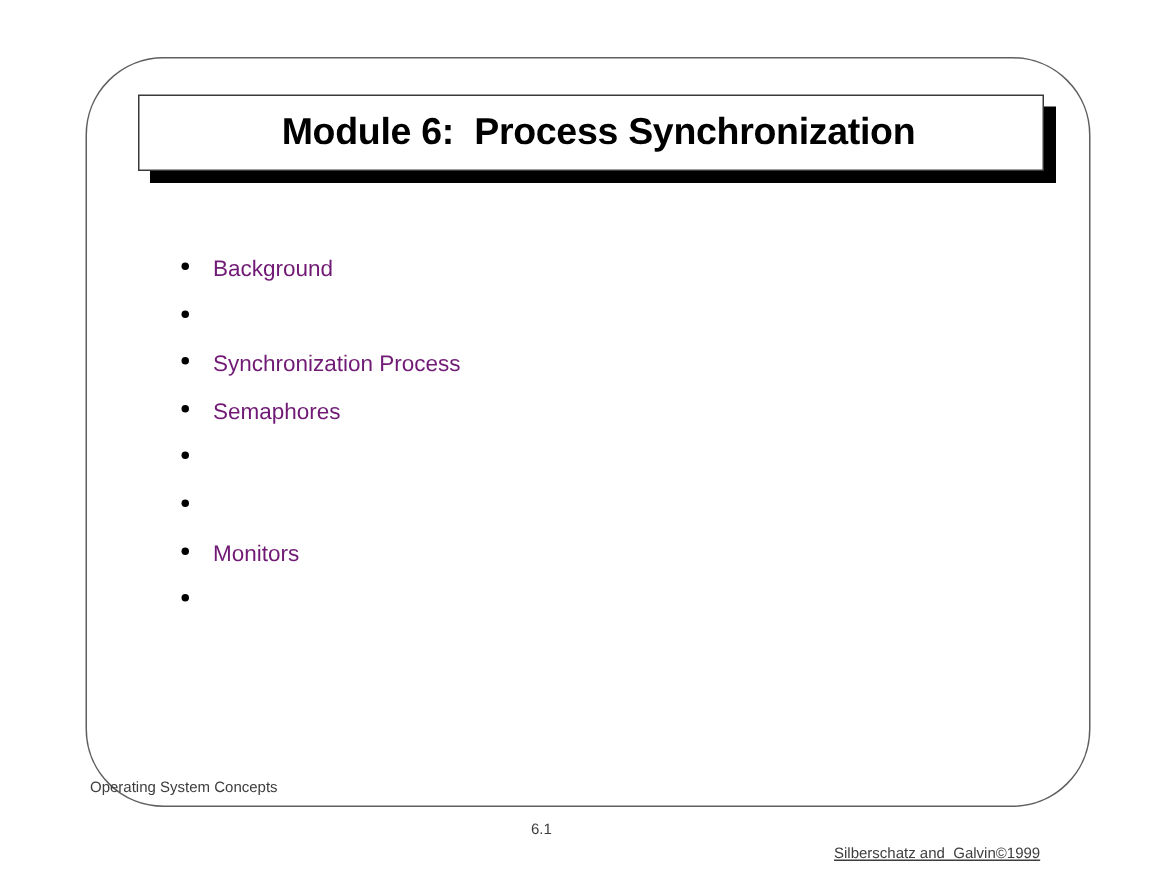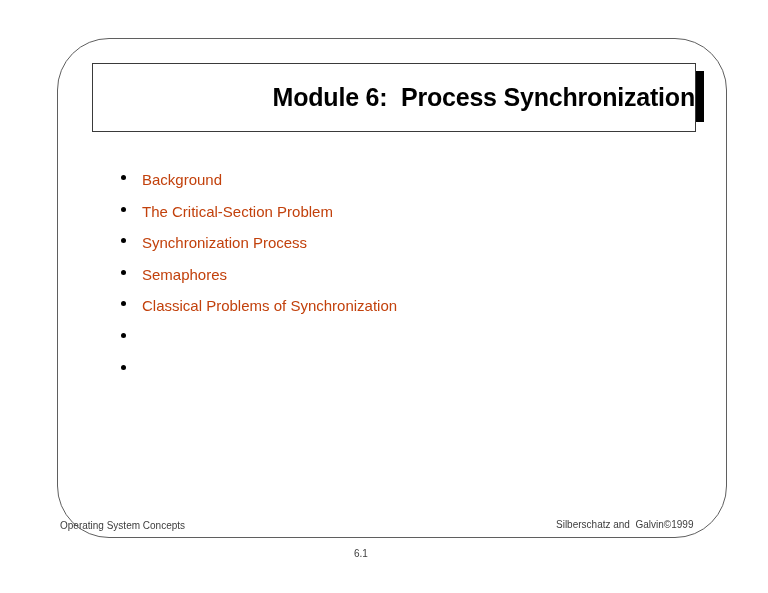--- a/index.html
+++ b/index.html
@@ -48,28 +48,28 @@
     width: 604px;
     height: 51px;
     background: #000000;
     z-index: 2;
   }
   #title-box {
     position: absolute;
     left: 0;
     top: 0;
     width: 604px;
-    height: 69px;
+    height: 51px;
     background: #ffffff;
     border: 1px solid #3a3a3a;
     box-sizing: border-box;
     z-index: 3;
     display: flex;
     align-items: center;
-    justify-content: flex-end;
+    justify-content: center;
   }
   #title-text {
     font-size: 25px;
     font-weight: bold;
     color: #000000;
     letter-spacing: -0.2px;
     white-space: pre;
     line-height: 1;
     margin-left: 10px;
   }
@@ -96,36 +96,36 @@
     position: absolute;
     left: 3px;
     top: 5px;
     width: 5px;
     height: 5px;
     border-radius: 50%;
     background: #000000;
   }
   .bullet-label {
     font-size: 15px;
-    color: #c2410c;
+    color: #701a75;
     line-height: 19px;
     white-space: nowrap;
   }
 
   
   .footer-text {
     position: absolute;
     font-size: 10px;
     color: #3d3d3d;
     white-space: pre;
     z-index: 4;
   }
   #footer-left  { left: 60px;  top: 520px; }
   #footer-page  { left: 354px; top: 548px; }
-  #footer-right { left: 556px; top: 519px; }
+  #footer-right { left: 556px; top: 564px; text-decoration: underline; }
 </style>
 </head>
 <body>
 
 <div id="slide">
 
   <div id="slide-frame"></div>
 
   <div id="title-block">
     <div id="title-shadow"></div>
@@ -134,36 +134,38 @@
     </div>
   </div>
 
   <ul id="bullet-list">
     <li class="bullet-row">
       <span class="bullet-dot"></span>
       <span class="bullet-label">Background</span>
     </li>
     <li class="bullet-row">
       <span class="bullet-dot"></span>
-      <span class="bullet-label">The Critical-Section Problem</span>
     </li>
     <li class="bullet-row">
       <span class="bullet-dot"></span>
       <span class="bullet-label">Synchronization Process</span>
     </li>
     <li class="bullet-row">
       <span class="bullet-dot"></span>
       <span class="bullet-label">Semaphores</span>
     </li>
     <li class="bullet-row">
       <span class="bullet-dot"></span>
-      <span class="bullet-label">Classical Problems of Synchronization</span>
     </li>
     <li class="bullet-row">
       <span class="bullet-dot"></span>
+    </li>
+    <li class="bullet-row">
+      <span class="bullet-dot"></span>
+      <span class="bullet-label">Monitors</span>
     </li>
     <li class="bullet-row">
       <span class="bullet-dot"></span>
     </li>
   </ul>
 
   <div class="footer-text" id="footer-left">Operating System Concepts</div>
   <div class="footer-text" id="footer-page">6.1</div>
   <div class="footer-text" id="footer-right">Silberschatz and  Galvin©1999</div>
 

